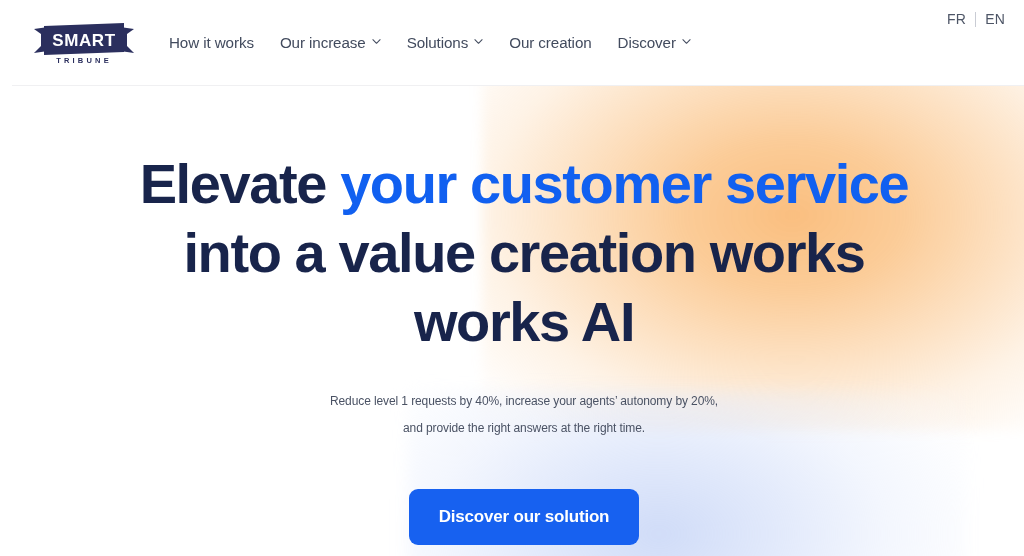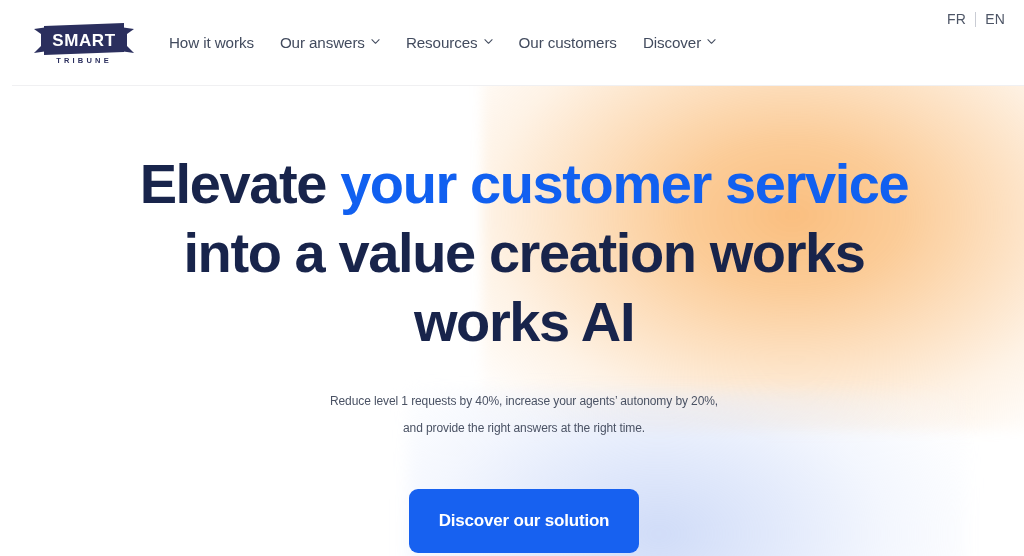--- a/index.html
+++ b/index.html
@@ -176,21 +176,21 @@
     margin-top: 47px;
     display: flex;
     justify-content: center;
     width: 100%;
   }
 
   .cta {
     display: inline-flex;
     align-items: center;
     justify-content: center;
-    height: 64px;
+    height: 56px;
     padding: 0 30px;
     min-width: 228px;
     background: #1761f0;
     color: #ffffff;
     font-size: 17px;
     font-weight: 700;
     letter-spacing: -0.2px;
     border: none;
     border-radius: 9px;
     cursor: pointer;
@@ -223,39 +223,39 @@
       </svg>
     </a>
 
     <nav class="nav">
 
       <div class="nav-item">
         <span>How it works</span>
       </div>
 
       <div class="nav-item">
-        <span>Our answers</span>
+        <span>Our increase</span>
         <span class="chev">
           <svg viewBox="0 0 10 10">
               <path d="M1 3 L5 7 L9 3" fill="none" stroke="#424b5e" stroke-width="1.2" stroke-linecap="round" stroke-linejoin="round"></path>
             </svg>
         </span>
       </div>
 
       <div class="nav-item">
-        <span>Resources</span>
+        <span>Solutions</span>
         <span class="chev">
           <svg viewBox="0 0 10 10">
               <path d="M1 3 L5 7 L9 3" fill="none" stroke="#424b5e" stroke-width="1.2" stroke-linecap="round" stroke-linejoin="round"></path>
             </svg>
         </span>
       </div>
 
       <div class="nav-item">
-        <span>Our customers</span>
+        <span>Our creation</span>
       </div>
 
       <div class="nav-item">
         <span>Discover</span>
         <span class="chev">
           <svg viewBox="0 0 10 10">
               <path d="M1 3 L5 7 L9 3" fill="none" stroke="#424b5e" stroke-width="1.2" stroke-linecap="round" stroke-linejoin="round"></path>
             </svg>
         </span>
       </div>

